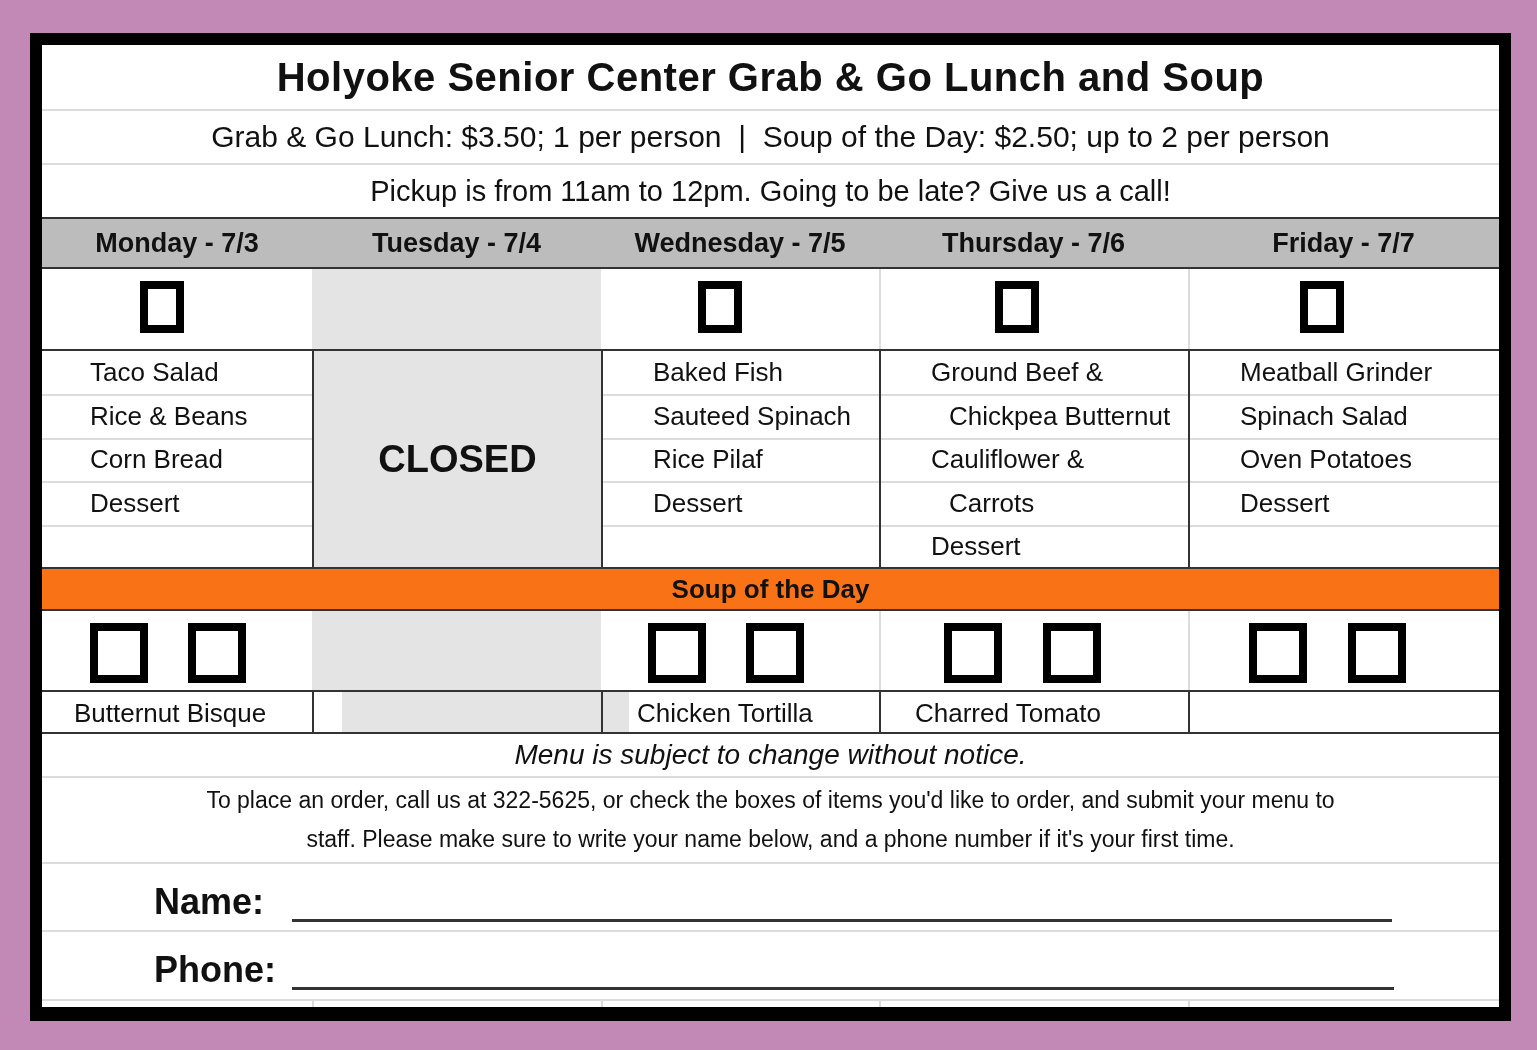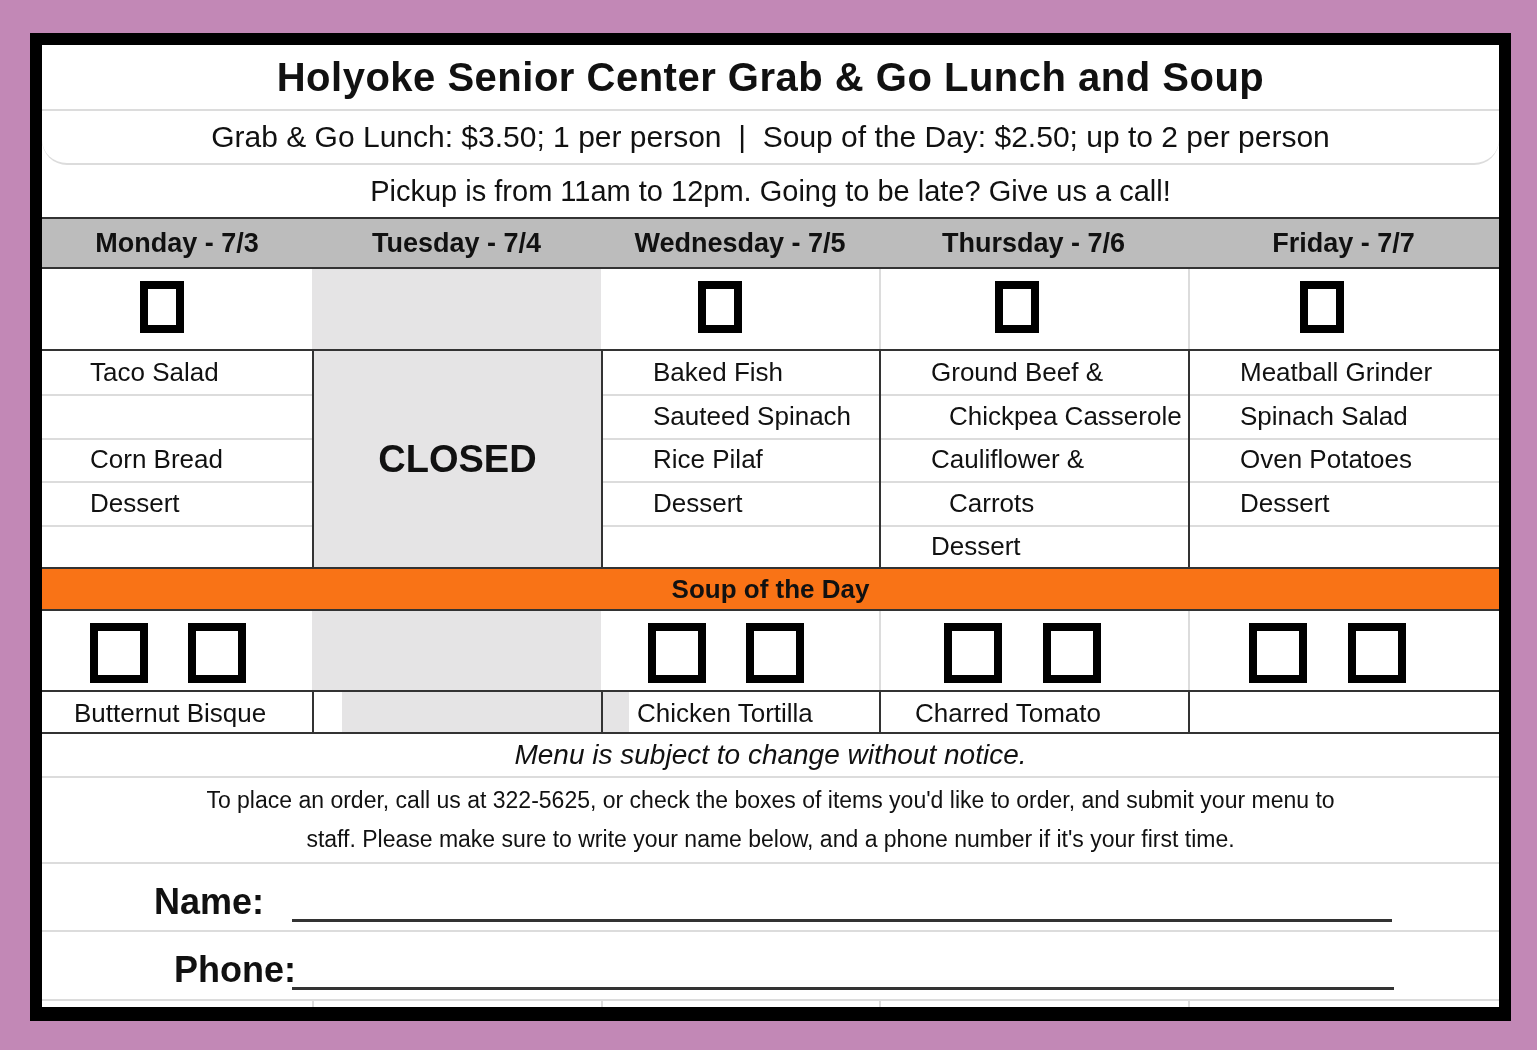--- a/index.html
+++ b/index.html
@@ -26,21 +26,21 @@
   .field{position:absolute;left:112px;font-weight:bold;font-size:36px;}
   .uline{position:absolute;height:3px;background:#333;}
 </style>
 </head>
 <body>
 
 <div class="frame">
   <div class="sheet">
 
     <div class="row title">Holyoke Senior Center Grab &amp; Go Lunch and Soup</div>
-    <div class="row pricing" style="white-space:pre;border-radius:25px;">Grab &amp; Go Lunch: $3.50; 1 per person  |  Soup of the Day: $2.50; up to 2 per person</div>
+    <div class="row pricing" style="white-space:pre;">Grab &amp; Go Lunch: $3.50; 1 per person  |  Soup of the Day: $2.50; up to 2 per person</div>
     <div class="row pickup">Pickup is from 11am to 12pm. Going to be late? Give us a call!</div>
 
     <div class="dayheader">
       <div class="dh" style="left:0;width:270px;">Monday - 7/3</div>
       <div class="dh" style="left:270px;width:289px;">Tuesday - 7/4</div>
       <div class="dh" style="left:559px;width:278px;">Wednesday - 7/5</div>
       <div class="dh" style="left:837px;width:309px;">Thursday - 7/6</div>
       <div class="dh" style="left:1146px;width:311px;">Friday - 7/7</div>
     </div>
 
@@ -50,20 +50,21 @@
     <div class="box" style="left:953px;top:236px;"></div>
     <div class="box" style="left:1258px;top:236px;"></div>
     <div class="vline" style="left:837px;top:224px;height:80px;background:#dcdcdc;"></div>
     <div class="vline" style="left:1146px;top:224px;height:80px;background:#dcdcdc;"></div>
 
     <div class="hline" style="left:0;top:304px;width:1457px;"></div>
 
     <div class="col" style="left:0;top:306px;width:270px;height:216px;">
       <div class="item" style="top:0;">Taco Salad</div>
       <div class="itemline" style="top:43px;"></div>
+      <div class="item" style="top:44px;">Rice &amp; Beans</div>
       <div class="itemline" style="top:87px;"></div>
       <div class="item" style="top:87px;">Corn Bread</div>
       <div class="itemline" style="top:130px;"></div>
       <div class="item" style="top:131px;">Dessert</div>
       <div class="itemline" style="top:174px;"></div>
     </div>
 
     <div class="col grey" style="left:272px;top:306px;width:287px;height:216px;display:flex;align-items:center;justify-content:center;font-weight:bold;font-size:38px;">CLOSED</div>
 
     <div class="col" style="left:559px;top:306px;width:278px;height:216px;">
@@ -73,21 +74,21 @@
       <div class="itemline" style="top:87px;"></div>
       <div class="item" style="top:87px;left:8px;">Rice Pilaf</div>
       <div class="itemline" style="top:130px;"></div>
       <div class="item" style="top:131px;left:8px;">Dessert</div>
       <div class="itemline" style="top:174px;"></div>
     </div>
 
     <div class="col" style="left:839px;top:306px;width:307px;height:216px;">
       <div class="item" style="top:0;left:6px;">Ground Beef &amp;</div>
       <div class="itemline" style="top:43px;"></div>
-      <div class="item" style="top:44px;left:24px;">  Chickpea Casserole</div>
+      <div class="item" style="top:44px;left:24px;">  Chickpea Butternut</div>
       <div class="itemline" style="top:87px;"></div>
       <div class="item" style="top:87px;left:6px;">Cauliflower &amp;</div>
       <div class="itemline" style="top:130px;"></div>
       <div class="item" style="top:131px;left:24px;">  Carrots</div>
       <div class="itemline" style="top:174px;"></div>
       <div class="item" style="top:174px;left:6px;">Dessert</div>
     </div>
 
     <div class="col" style="left:1148px;top:306px;width:309px;height:216px;">
       <div class="item" style="top:0;left:6px;">Meatball Grinder</div>
@@ -135,21 +136,21 @@
     <div class="row notice">Menu is subject to change without notice.</div>
     <div class="row order">
       <div>To place an order, call us at 322-5625, or check the boxes of items you'd like to order, and submit your menu to</div>
       <div>staff. Please make sure to write your name below, and a phone number if it's your first time.</div>
     </div>
 
     <div class="row" style="top:819px;height:68px;"></div>
     <div class="field" style="top:836px;">Name:</div>
     <div class="uline" style="left:250px;top:874px;width:1100px;"></div>
 
-    <div class="field" style="top:904px;margin-left:20px;">Phone:</div>
+    <div class="field" style="top:904px;">Phone:</div>
     <div class="uline" style="left:250px;top:942px;width:1102px;"></div>
     <div class="hline" style="left:0;top:954px;width:1457px;background:#dcdcdc;"></div>
     <div class="vline" style="left:270px;top:954px;height:10px;background:#dcdcdc;"></div>
     <div class="vline" style="left:559px;top:954px;height:10px;background:#dcdcdc;"></div>
     <div class="vline" style="left:837px;top:954px;height:10px;background:#dcdcdc;"></div>
     <div class="vline" style="left:1146px;top:954px;height:10px;background:#dcdcdc;"></div>
   </div>
 </div>
 
 </body></html>

